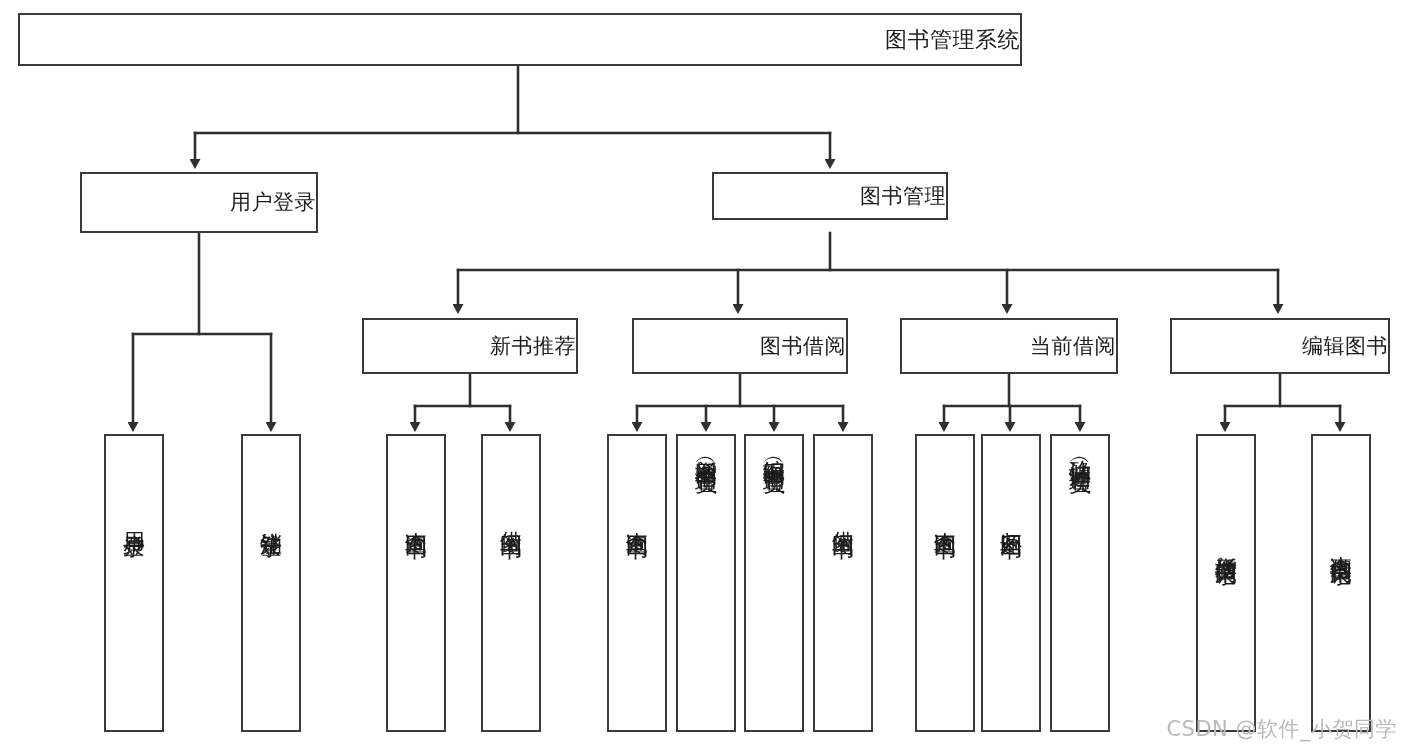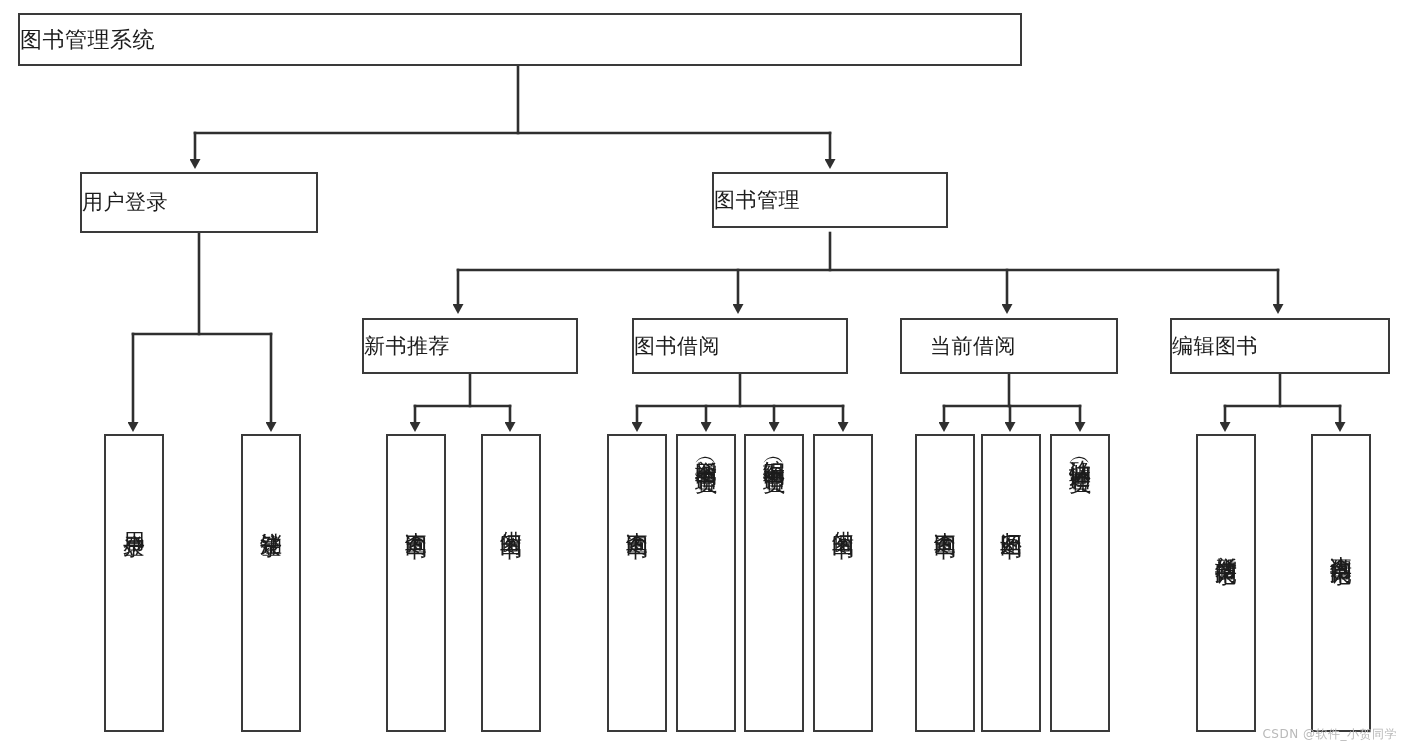--- a/index.html
+++ b/index.html
@@ -20,21 +20,21 @@
     width:1405px;height:747px;
     pointer-events:none;
   }
   .node{
     position:absolute;
     box-sizing:border-box;
     background:#ffffff;
     border:2.5px solid #3a3a3a;
     display:flex;
     align-items:center;
-    justify-content:flex-start;
+    justify-content:flex-end;
     text-align:center;
   }
   .node .label{
     font-size:21px;
     line-height:1.15;
     letter-spacing:0.5px;
     color:#1c1c1c;
     white-space:nowrap;
   }
   .node.root .label{font-size:22px;}
@@ -55,21 +55,21 @@
   .node.leaf.mid .label{
     margin-top:72px;
   }
   .node.leaf.midlow .label{
     margin-top:96px;
   }
   .watermark{
     position:absolute;
     right:8px;
     bottom:4px;
-    font-size:12px;
+    font-size:21px;
     color:#b9b9b9;
     letter-spacing:0.5px;
     white-space:nowrap;
   }
 </style>
 </head>
 <body>
 
 <div id="canvas">
 
@@ -123,21 +123,21 @@
     </g>
   </svg>
 
   <div class="node root" style="left:18px;top:13px;width:1004px;height:53px;">
     <span class="label">图书管理系统</span>
   </div>
 
   <div class="node" style="left:80px;top:172px;width:238px;height:61px;">
     <span class="label">用户登录</span>
   </div>
-  <div class="node" style="left:712px;top:172px;width:236px;height:56px;">
+  <div class="node" style="left:712px;top:172px;width:236px;height:48px;">
     <span class="label">图书管理</span>
   </div>
 
   <div class="node" style="left:362px;top:318px;width:216px;height:56px;">
     <span class="label">新书推荐</span>
   </div>
   <div class="node" style="left:632px;top:318px;width:216px;height:56px;">
     <span class="label">图书借阅</span>
   </div>
   <div class="node" style="left:900px;top:318px;width:218px;height:56px;padding-left:28px;">

